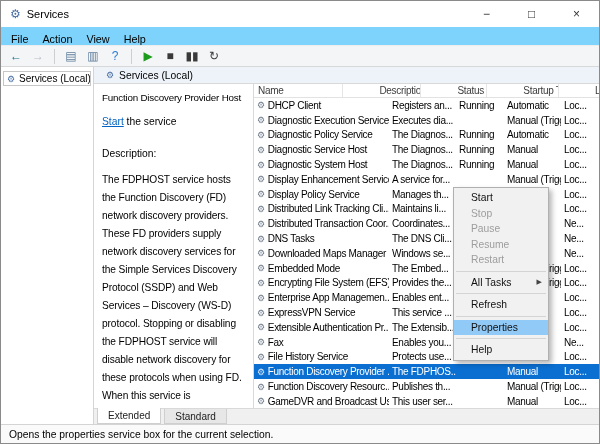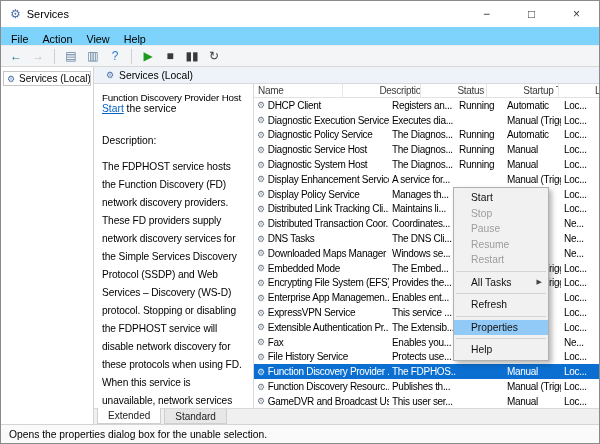--- a/index.html
+++ b/index.html
@@ -26,21 +26,21 @@
   .tree-item { display:flex; align-items:center; gap:4px; border:1px solid #c6c6c6; padding:1px 3px; font-size:10px; white-space:nowrap; overflow:hidden; }
   .tree-icon { font-size:9px; color:#4a6fa5; }
 
   .main { flex:1; display:flex; flex-direction:column; min-width:0; }
   .main-header { height:17px; background:#eef3f9; border-bottom:1px solid #d9d9d9; display:flex; align-items:center; padding-left:12px; gap:5px; font-size:10.3px; flex:0 0 auto; }
   .hdr-icon { font-size:9px; color:#4a6fa5; }
   .main-body { flex:1; display:flex; min-height:0; }
 
   .detail-pane { width:159px; flex:0 0 auto; padding:8px 9px 0 8px; overflow:hidden; background:#fff; }
   .detail-title { font-weight:normal; font-size:9.8px; white-space:nowrap; letter-spacing:-0.2px; }
-  .detail-start { font-size:10.3px; }
+  .detail-start { margin-top:13px; font-size:10.3px; }
   .link { color:var(--link,#0563c1); text-decoration:underline; }
   .detail-desc-label { margin-top:21px; font-size:10.3px; }
   .detail-desc { margin-top:12px; font-size:10.2px; line-height:18px; letter-spacing:-0.1px; }
 
   .table-pane { flex:1; border-left:1px solid #d9d9d9; display:flex; flex-direction:column; min-width:0; background:#fff; }
   .thead { height:14px; display:flex; border-bottom:1px solid #e2e2e2; color:#3c3c3c; flex:0 0 auto;gap:32px; }
   .th { padding:0 4px; font-size:10px; letter-spacing:-0.3px; border-right:1px solid #e6e6e6; overflow:hidden; white-space:nowrap; display:flex; align-items:center; }
   .rows { flex:1; overflow:hidden; }
   .trow { height:14.8px; display:flex; align-items:center; }
   .cell { padding:0 3px; font-size:10px; letter-spacing:-0.3px; white-space:nowrap; overflow:hidden; height:100%; display:flex; align-items:center; }
@@ -370,21 +370,21 @@
       <div class="tabstrip">
           <div class="tab active">Extended</div>
           <div class="tab">Standard</div>
         </div>
 
     </div>
 
   </div>
 
   <div class="statusbar">
-    <span>Opens the properties dialog box for the unable selection.</span>
+    <span>Opens the properties service box for the current selection.</span>
   </div>
 
   <div class="context-menu">
       <div class="menu-item">
         <span>Start</span>
       </div>
       <div class="menu-item disabled">
         <span>Stop</span>
       </div>
       <div class="menu-item disabled">

